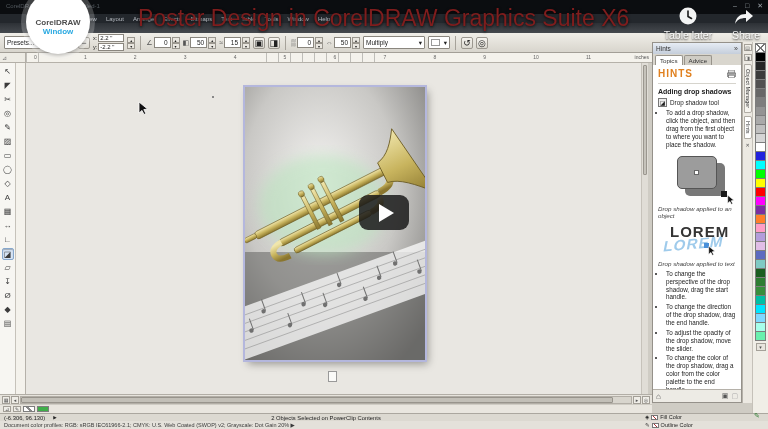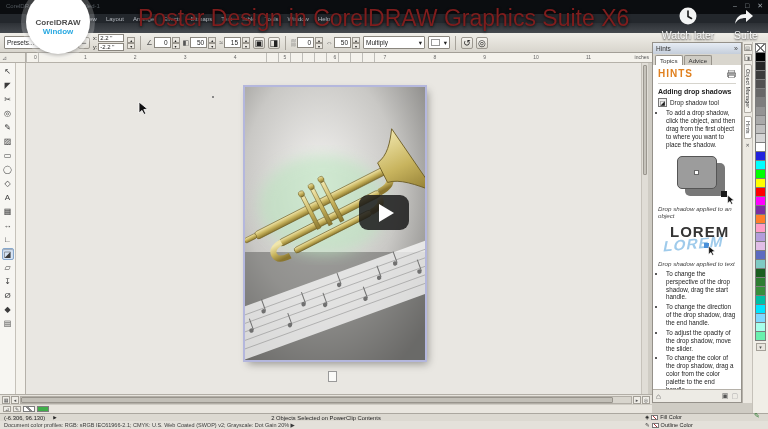--- a/index.html
+++ b/index.html
@@ -180,25 +180,25 @@
 
   <div class="logo">
     <span class="l1">CorelDRAW</span>
     <span class="l2">Window</span>
   </div>
   <div class="video-title">Poster Design in CorelDRAW Graphics Suite X6</div>
   <svg class="yt-icon" style="left:678px;top:6px;" width="20" height="20" viewBox="0 0 20 20">
     <circle cx="10" cy="10" r="8.5" fill="rgba(255,255,255,.95)"></circle>
     <path d="M10,5 L10,10.5 L13.5,12.5" stroke="#1a1a1a" stroke-width="1.6" fill="none" stroke-linecap="round"></path>
   </svg>
-  <div class="yt-action-label" style="left:648px;top:29px;width:80px;">Watch later</div>
+  <div class="yt-action-label" style="left:648px;top:29px;width:80px;">Table later</div>
   <svg class="yt-icon" style="left:734px;top:9px;" width="20" height="17" viewBox="0 0 20 17">
     <path d="M12,1 L19,7 L12,13 L12,9 C6,9 3,11 1,15 C2,8 6,5 12,5 Z" fill="rgba(255,255,255,.95)"></path>
   </svg>
-  <div class="yt-action-label" style="left:726px;top:29px;width:40px;">Suite</div>
+  <div class="yt-action-label" style="left:726px;top:29px;width:40px;">Share</div>
 
   <div class="propbar">
     <span class="pb-select" style="width:56px;">
       <span>Presets...</span>
       <span>▾</span>
     </span>
     <span class="pb-btn">+</span>
     <span class="pb-btn">−</span>
     <span class="pb-xy">
       <span class="row">

